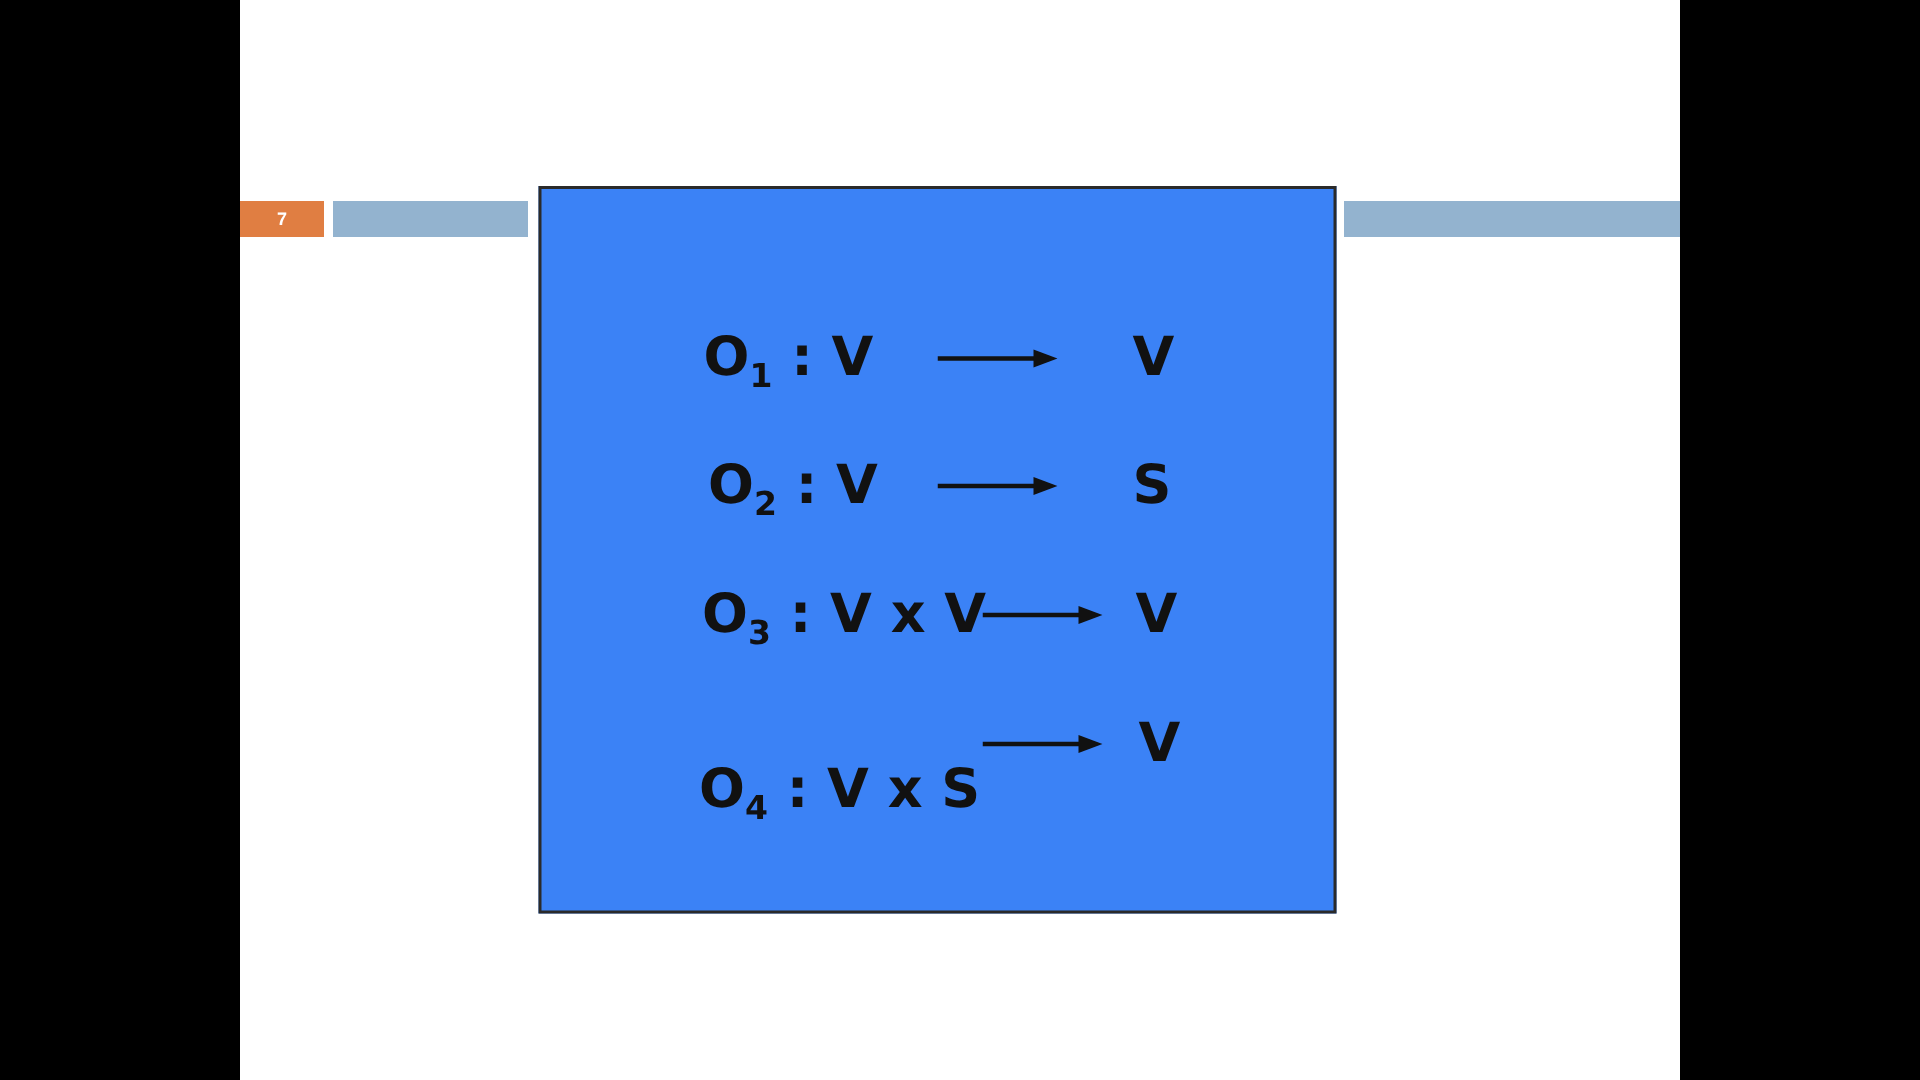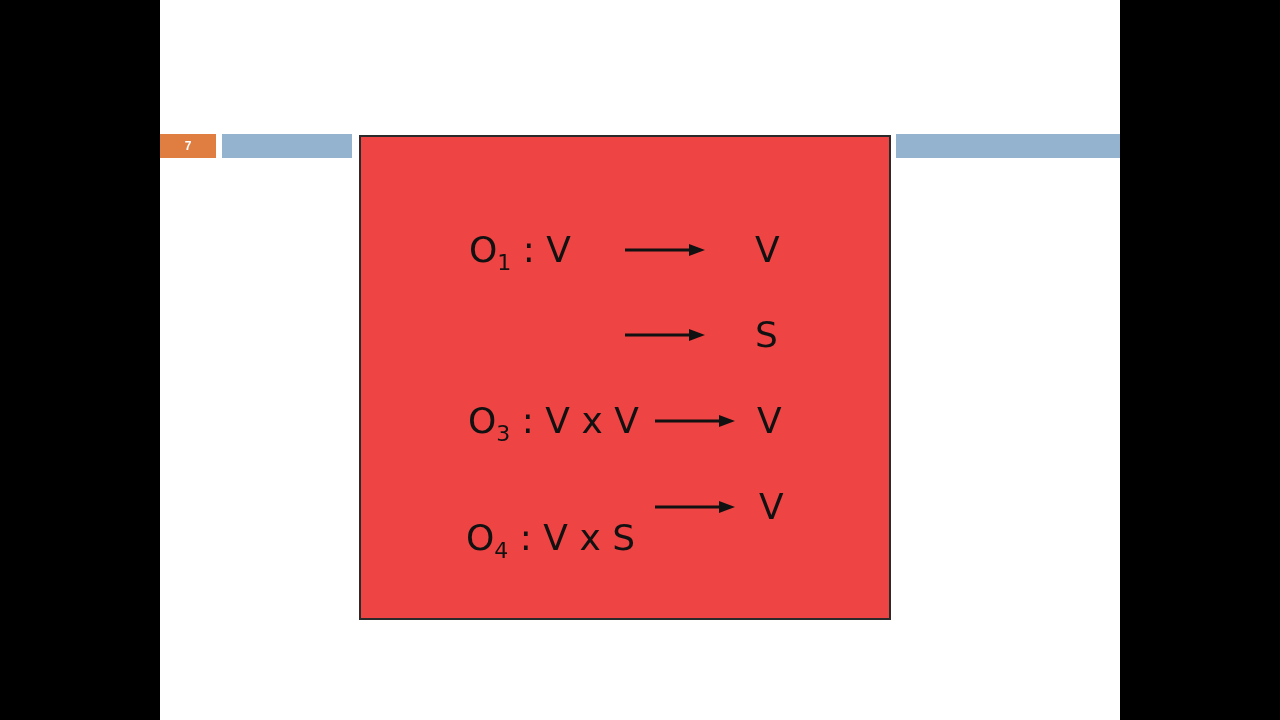--- a/index.html
+++ b/index.html
@@ -20,22 +20,22 @@
     }
     .bar-left {
       position: absolute; left: 62px; top: 134px; width: 130px; height: 24px;
       background: #93b3cf;
     }
     .bar-right {
       position: absolute; left: 736px; top: 134px; width: 224px; height: 24px;
       background: #93b3cf;
     }
     .box {
-      position: absolute; left: 199px; top: 135px; width: 528px; height: 481px;
-      background: #ef4444; border: 2px solid #2a2a2a;
+      position: absolute; left: 199px; top: 124px; width: 528px; height: 481px;
+      background: #3b82f6; border: 2px solid #2a2a2a; font-weight: bold;
     }
     .row { position: absolute; left: 0; width: 100%; height: 50px; }
     .lhs {
       position: absolute; top: 0; font-size: 36px; color: #111111;
       font-family: "DejaVu Sans", sans-serif; white-space: nowrap; line-height: 50px;
     }
     .lhs sub { font-size: 22px; vertical-align: -8px; }
     .arrow {
       position: absolute; height: 20px; top: 15px;
     }
@@ -60,20 +60,21 @@
       <span class="arrow" style="left:264px;">
         <svg width="80" height="20" viewBox="0 0 80 20">
             <line x1="0" y1="10" x2="66" y2="10" stroke="#111" stroke-width="3"></line>
             <polygon points="64,4 80,10 64,16" fill="#111"></polygon>
           </svg>
       </span>
       <span class="rhs" style="left:394px;">V</span>
     </div>
 
     <div class="row" style="top:173px;">
+      <span class="lhs" style="left:111px;"><span>O</span><sub>2</sub> <span>: V</span></span>
       <span class="arrow" style="left:264px;">
         <svg width="80" height="20" viewBox="0 0 80 20">
             <line x1="0" y1="10" x2="66" y2="10" stroke="#111" stroke-width="3"></line>
             <polygon points="64,4 80,10 64,16" fill="#111"></polygon>
           </svg>
       </span>
       <span class="rhs" style="left:394px;">S</span>
     </div>
 
     <div class="row" style="top:259px;">

